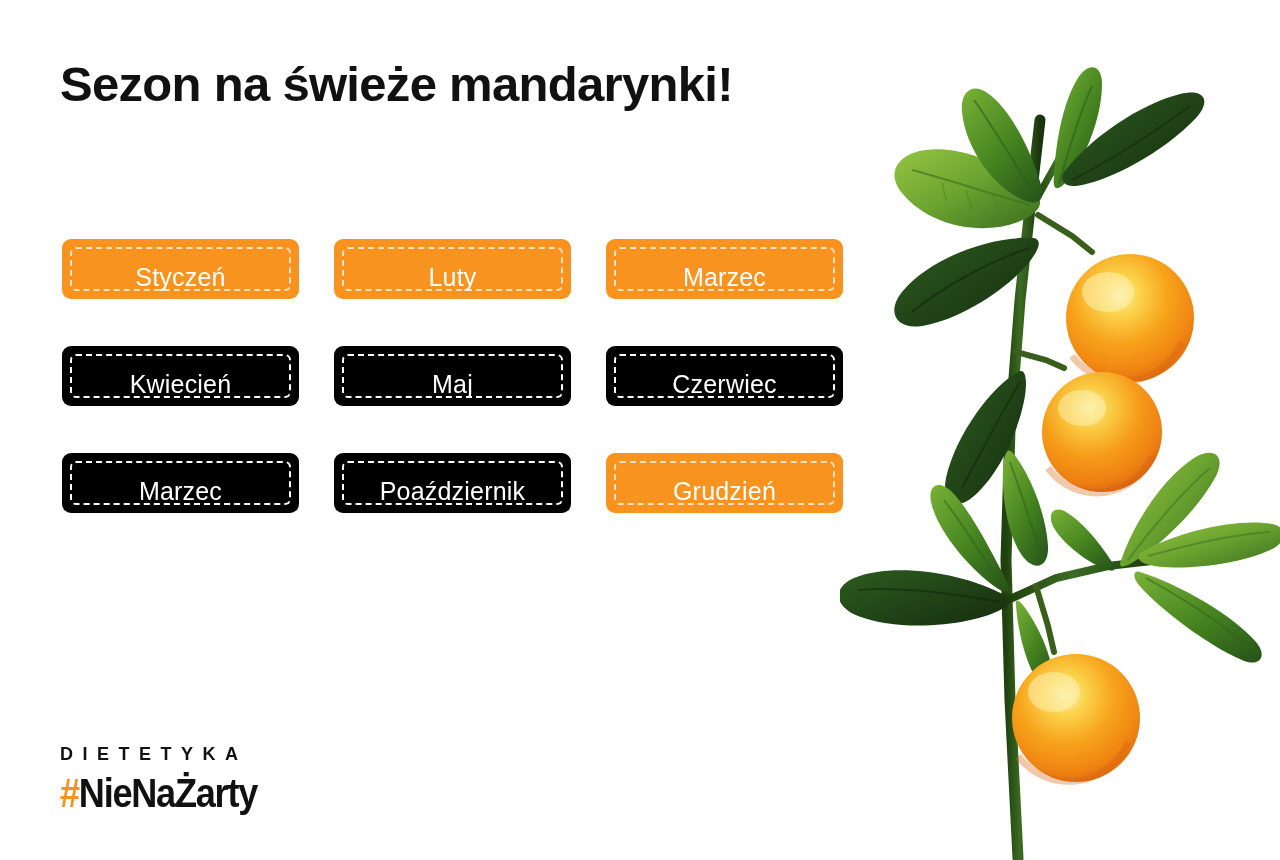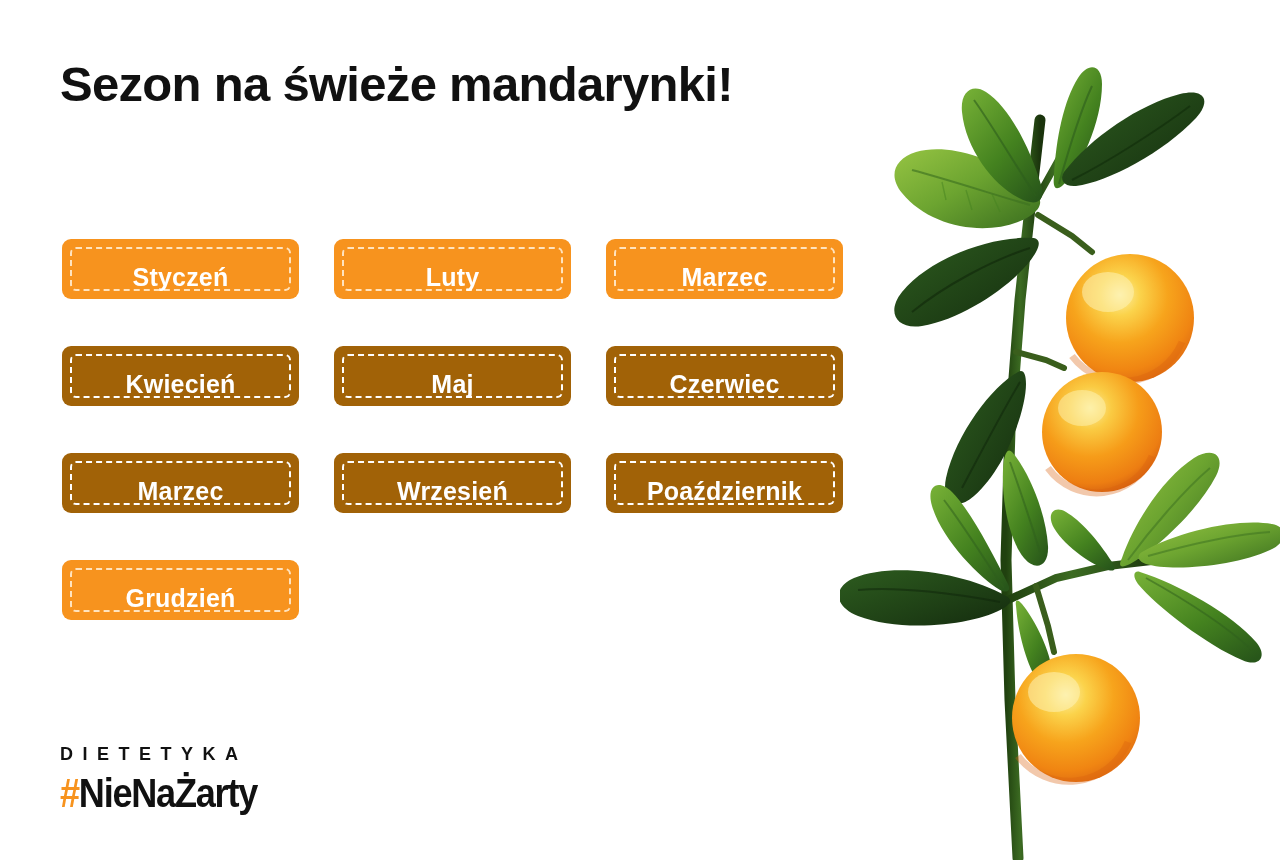--- a/index.html
+++ b/index.html
@@ -50,41 +50,41 @@
   .month-badge {
     position: relative;
     border-radius: 9px;
     display: flex;
     align-items: center;
     justify-content: center;
     box-sizing: border-box;
     user-select: none;
   }
   .month-badge.active   { background: #F7931E; }
-  .month-badge.inactive { background: #a16207; }
+  .month-badge.inactive { background: #000000; }
 
   .month-badge .dash {
     position: absolute;
     left: 8px;
     right: 8px;
     top: 8px;
     bottom: 8px;
     border: 2px dashed #ffffff;
     border-radius: 6px;
     pointer-events: none;
   }
   .month-badge.active .dash   { border-color: #FFE3BE; }
   .month-badge.inactive .dash { border-color: #FFFFFF; }
 
   .month-label {
     position: relative;
     z-index: 2;
     color: #ffffff;
     font-size: 25px;
-    font-weight: bold;
+    font-weight: normal;
     letter-spacing: 0.2px;
     line-height: 1;
     white-space: nowrap;
     margin-top: 16px;
   }
 
   
   .logo-block {
     position: absolute;
     left: 60px;
@@ -160,24 +160,20 @@
       <span class="dash"></span>
       <span class="month-label">Czerwiec</span>
     </div>
 
     <div class="month-badge inactive">
       <span class="dash"></span>
       <span class="month-label">Marzec</span>
     </div>
 
 
-    <div class="month-badge inactive">
-      <span class="dash"></span>
-      <span class="month-label">Wrzesień</span>
-    </div>
 
     <div class="month-badge inactive">
       <span class="dash"></span>
       <span class="month-label">Poaździernik</span>
     </div>
 
 
     <div class="month-badge active">
       <span class="dash"></span>
       <span class="month-label">Grudzień</span>

